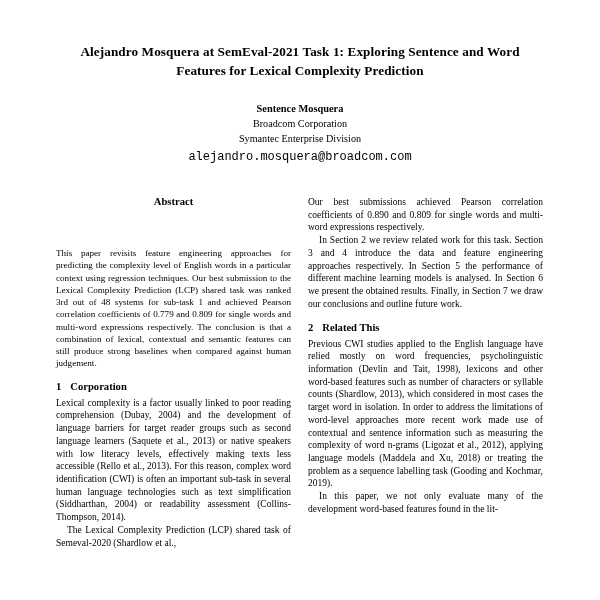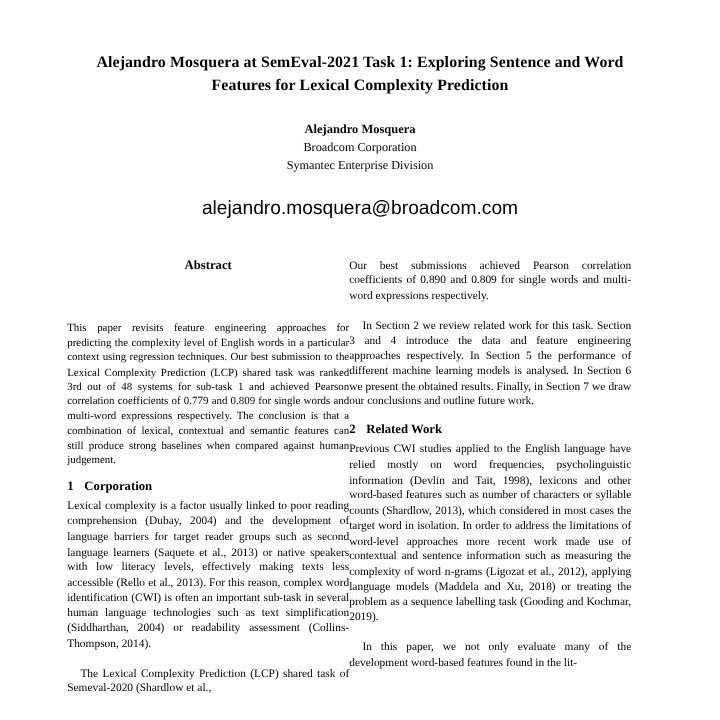--- a/index.html
+++ b/index.html
@@ -35,27 +35,28 @@
     line-height: 1.42;
   }
   .author-name {
     font-size: 10.4px;
     font-weight: bold;
   }
   .affil {
     font-size: 10.2px;
   }
   .email {
-    font-family: Liberation Sans, sans-serif;
-    font-size: 16px;
-    margin-top: 17px;
+    font-family: Liberation Mono, monospace;
+    font-size: 12px;
+    margin-top: 3px;
   }
   .columns {
     display: flex;
     margin-top: 30px;
+    gap: 17px;
   }
   .col {
     width: 235px;
   }
   .sec-head-center {
     text-align: center;
     font-weight: bold;
     font-size: 10.6px;
     margin-bottom: 7px;
   }
@@ -74,38 +75,38 @@
     font-size: 9.5px;
     line-height: 1.34;
     text-align: justify;
     text-justify: inter-word;
     hyphens: auto;
   }
   p.indent {
     text-indent: 11px;
   }
   p + p {
-    margin-top: 12px;
+    margin-top: 0px;
   }
   .abstract-body {
     font-size: 9.1px;
     line-height: 1.35;
     text-align: justify;
     margin-top: 40px;
   }
 </style>
 </head>
 <body>
 
 <div class="page">
 
   <div class="title">Alejandro Mosquera at SemEval-2021 Task 1: Exploring Sentence and Word Features for Lexical Complexity Prediction</div>
 
   <div class="author-block">
-    <div class="author-name">Alejandro Mosquera</div>
+    <div class="author-name">Sentence Mosquera</div>
     <div class="affil">Broadcom Corporation</div>
     <div class="affil">Symantec Enterprise Division</div>
     <div class="email">alejandro.mosquera@broadcom.com</div>
   </div>
 
   <div class="columns">
 
     <div class="col">
       <div class="sec-head-center">Abstract</div>
       <p class="abstract-body">This paper revisits feature engineering approaches for predicting the complexity level of English words in a particular context using regression techniques. Our best submission to the Lexical Complexity Prediction (LCP) shared task was ranked 3rd out of 48 systems for sub-task 1 and achieved Pearson correlation coefficients of 0.779 and 0.809 for single words and multi-word expressions respectively. The conclusion is that a combination of lexical, contextual and semantic features can still produce strong baselines when compared against human judgement.</p>
@@ -117,20 +118,20 @@
       <p>Lexical complexity is a factor usually linked to poor reading comprehension (Dubay, 2004) and the development of language barriers for target reader groups such as second language learners (Saquete et al., 2013) or native speakers with low literacy levels, effectively making texts less accessible (Rello et al., 2013). For this reason, complex word identification (CWI) is often an important sub-task in several human language technologies such as text simplification (Siddharthan, 2004) or readability assessment (Collins-Thompson, 2014).</p>
       <p class="indent">The Lexical Complexity Prediction (LCP) shared task of Semeval-2020 (Shardlow et al.,</p>
     </div>
 
     <div class="col">
       <p>Our best submissions achieved Pearson correlation coefficients of 0.890 and 0.809 for single words and multi-word expressions respectively.</p>
       <p class="indent">In Section 2 we review related work for this task. Section 3 and 4 introduce the data and feature engineering approaches respectively. In Section 5 the performance of different machine learning models is analysed. In Section 6 we present the obtained results. Finally, in Section 7 we draw our conclusions and outline future work.</p>
 
       <div class="sec-head">
         <span class="sec-num">2</span>
-        <span>Related Work</span>
+        <span>Related This</span>
       </div>
       <p>Previous CWI studies applied to the English language have relied mostly on word frequencies, psycholinguistic information (Devlin and Tait, 1998), lexicons and other word-based features such as number of characters or syllable counts (Shardlow, 2013), which considered in most cases the target word in isolation. In order to address the limitations of word-level approaches more recent work made use of contextual and sentence information such as measuring the complexity of word n-grams (Ligozat et al., 2012), applying language models (Maddela and Xu, 2018) or treating the problem as a sequence labelling task (Gooding and Kochmar, 2019).</p>
       <p class="indent">In this paper, we not only evaluate many of the development word-based features found in the lit-</p>
     </div>
 
   </div>
 </div>
 
 </body></html>

